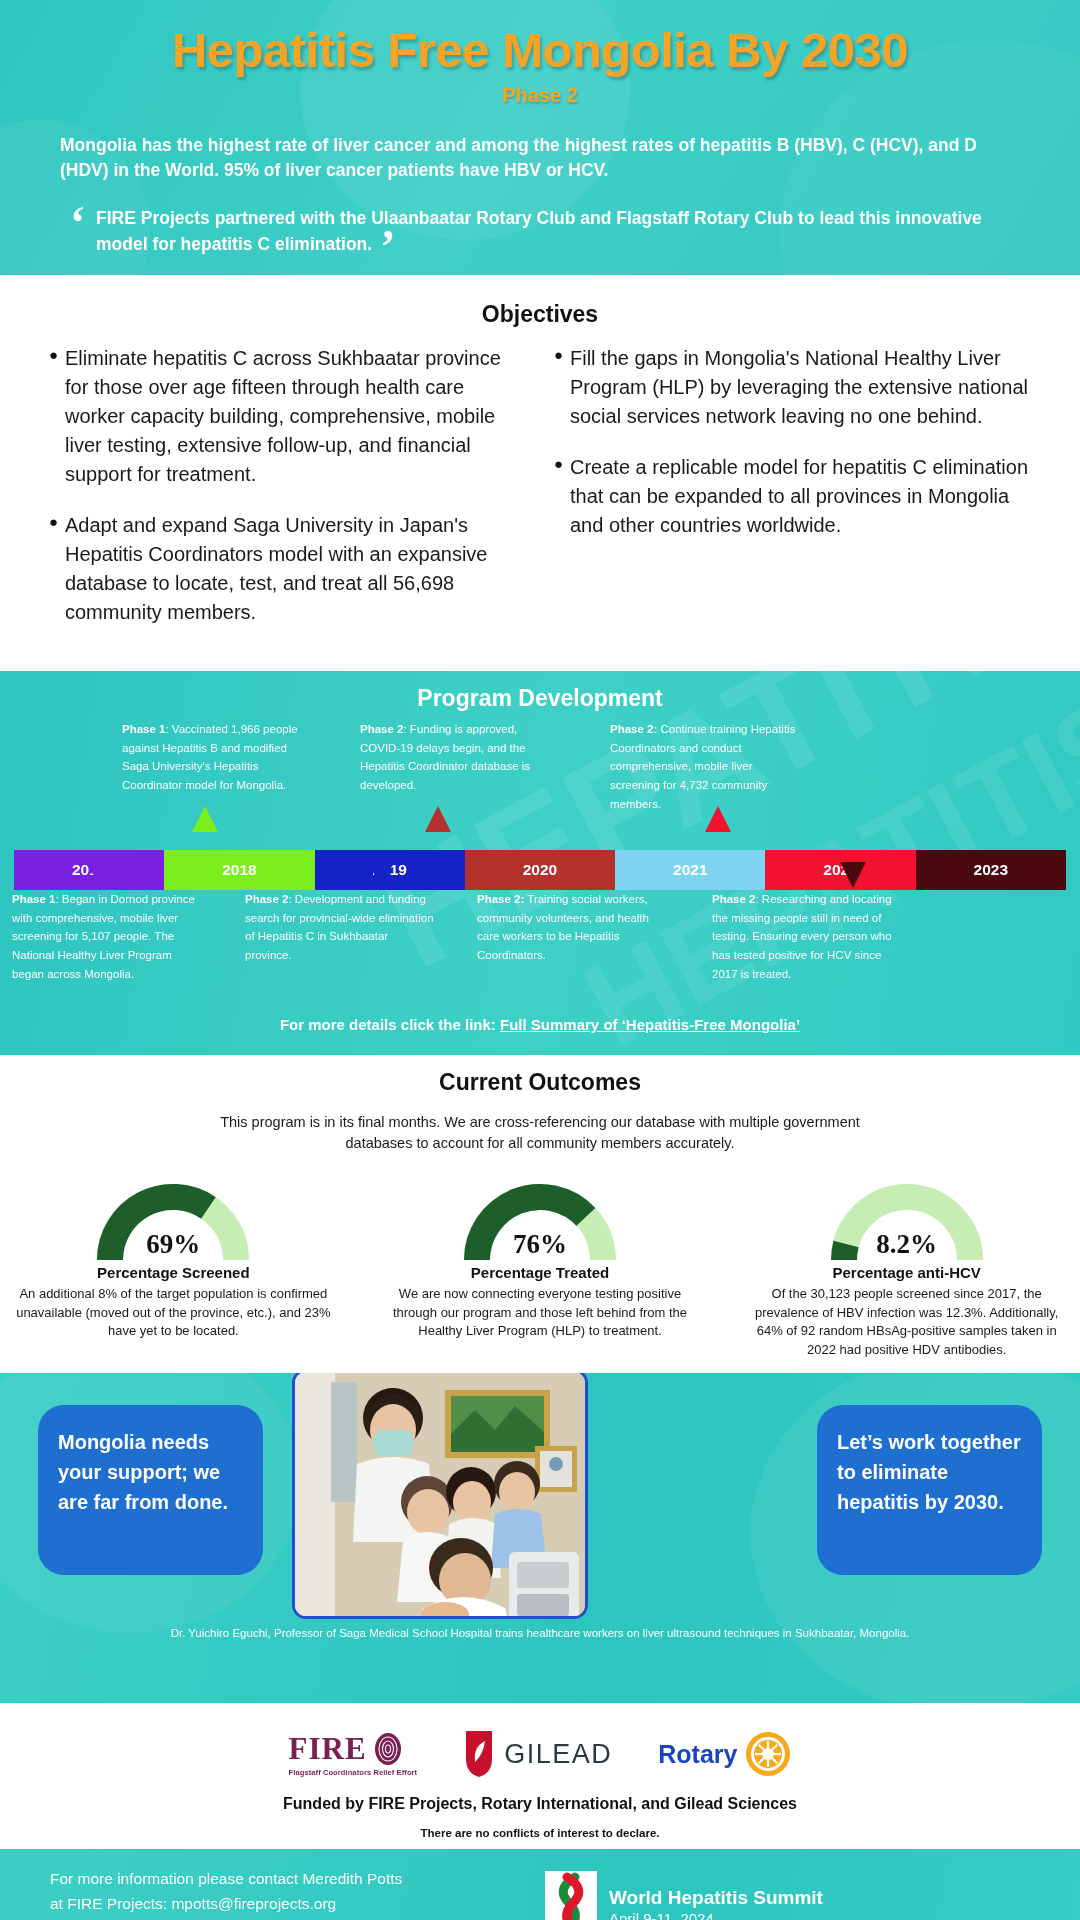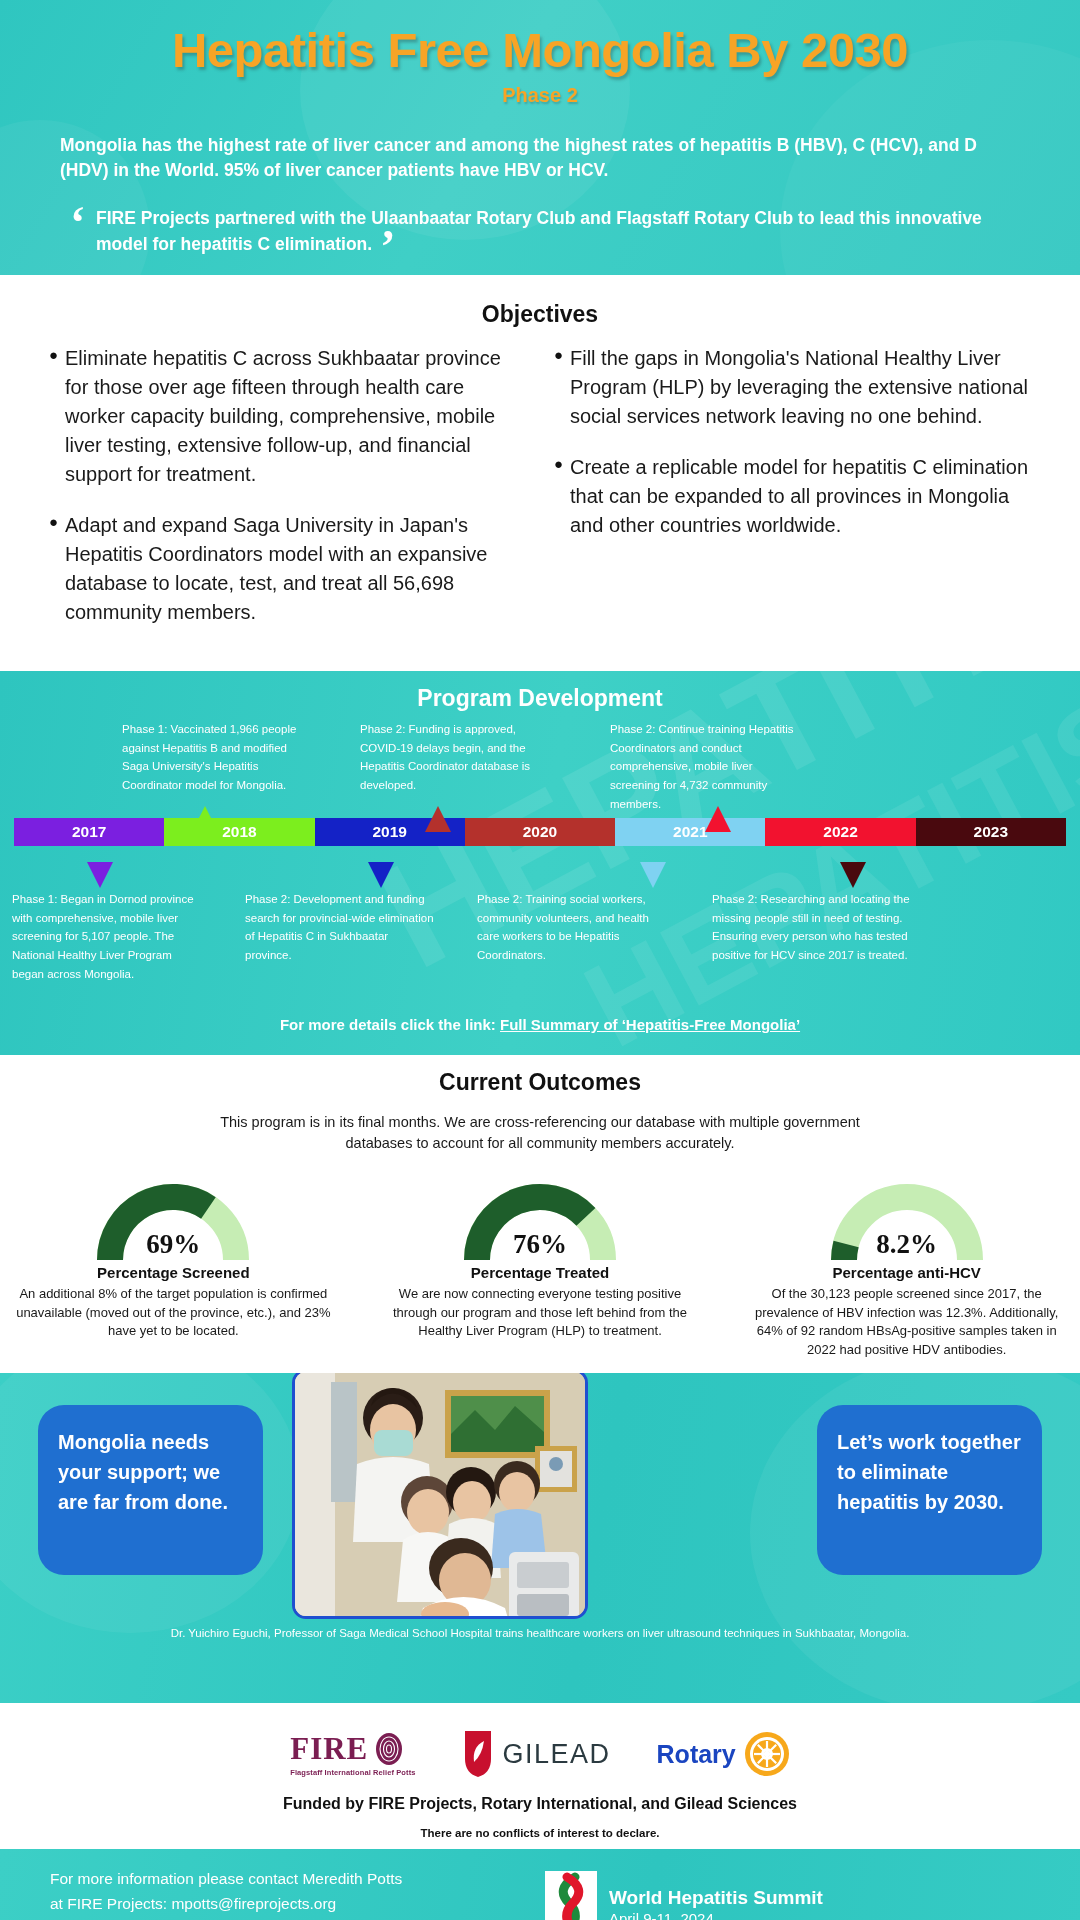--- a/index.html
+++ b/index.html
@@ -101,23 +101,23 @@
   .sect-title-light {
     text-align:center; font-size:23px; font-weight:bold; color:#fff;
     position:relative; z-index:3; margin-bottom:10px;
   }
   .tl-wrap { position:relative; z-index:3; height:310px; }
 
   .tl-top-notes { position:relative; height:110px; }
   .tl-note {
     position:absolute; width:190px; color:#fff; font-size:11.5px; line-height:1.62;
   }
-  .tl-note b { font-weight:normal; }
-
-  .tl-bar { position:absolute; left:14px; right:14px; top:96px; height:28px; display:flex; }
+  .tl-note b { font-weight:bold; }
+
+  .tl-bar { position:absolute; left:14px; right:14px; top:128px; height:40px; display:flex; }
   .tl-seg {
     flex:1; display:flex; align-items:center; justify-content:center;
     color:#fff; font-size:15.5px; font-weight:bold;
   }
   .tl-arrow { position:absolute; width:0; height:0; z-index:4; }
   .tl-arrow.up {
     border-left:13px solid transparent; border-right:13px solid transparent;
   }
   .tl-arrow.down {
     border-left:13px solid transparent; border-right:13px solid transparent;
@@ -411,21 +411,21 @@
           <span class="fire-word">FIRE</span>
           <svg width="30" height="34" viewBox="0 0 30 34">
             <ellipse cx="15" cy="17" rx="13" ry="16" fill="#7B1E52"></ellipse>
             <g stroke="#ffffff" stroke-width="1.1" fill="none">
               <ellipse cx="15" cy="17" rx="9" ry="12"></ellipse>
               <ellipse cx="15" cy="17" rx="5.5" ry="8"></ellipse>
               <ellipse cx="15" cy="17" rx="2.5" ry="4"></ellipse>
             </g>
           </svg>
         </div>
-        <div class="fire-sub">Flagstaff International Relief Potts</div>
+        <div class="fire-sub">Flagstaff Coordinators Relief Effort</div>
       </div>
 
       <div style="display:flex;align-items:center;gap:9px;">
         <svg width="32" height="50" viewBox="0 0 32 50">
           <path d="M3,2 H29 V30 Q29,44 16,48 Q3,44 3,30 Z" fill="#C8102E"></path>
           <path d="M22,12 Q10,18 12,33 Q20,26 22,12 Z" fill="#ffffff"></path>
         </svg>
         <span class="gilead-word">GILEAD</span>
       </div>
 

